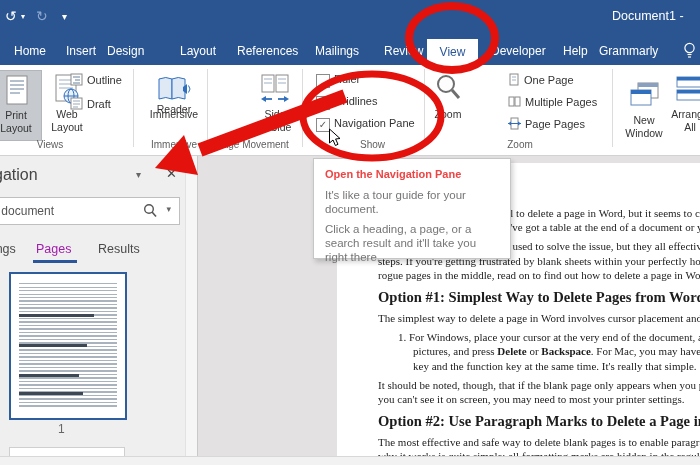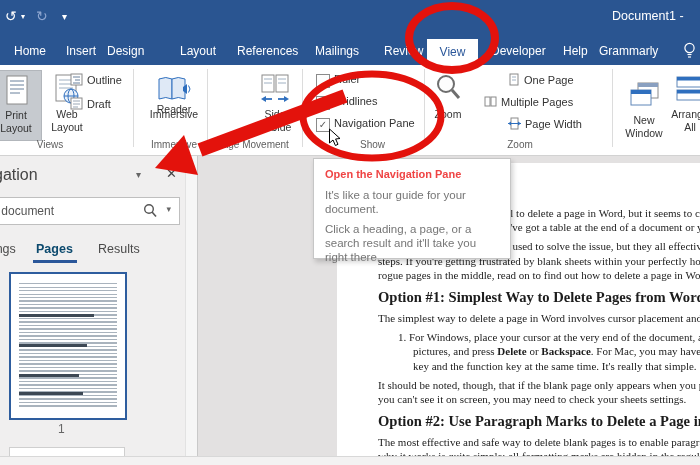--- a/index.html
+++ b/index.html
@@ -33,21 +33,21 @@
   
   #navpane{left:0;top:156px;width:197px;height:300px;background:#f0efef;border-right:1px solid #c9c9c9;overflow:hidden}
   #nav-title{left:-38px;top:10px;font-size:16px;color:#454545}
   #nav-caret{left:136px;top:13px;font-size:10px;color:#666}
   #nav-close{left:166px;top:10px;font-size:13px;color:#444}
   #nav-search{left:-48px;top:41px;width:226px;height:26px;background:#fff;border:1px solid #bfbfbf}
   #nav-search .ph{position:absolute;left:7px;top:6px;font-size:12px;color:#555;white-space:nowrap}
   #nav-search .mag{position:absolute;right:22px;top:5px}
   #nav-search .sc{position:absolute;right:8px;top:6px;font-size:9px;color:#666}
   .ntab{top:86px;font-size:12.5px;color:#4a4a4a;white-space:nowrap}
-  .ntab.active{color:#0c4a6e;font-weight:bold}
+  .ntab.active{color:#a21caf;font-weight:normal}
   #ptab-underline{left:33px;top:104px;width:44px;height:3px;background:#2b579a}
   #thumb1{left:9px;top:116px;width:114px;height:144px;background:#fff;border:2px solid #2e5d9e}
   #thumb1 .tl{position:absolute;left:8px;right:8px;top:9px;bottom:9px;
      background:repeating-linear-gradient(to bottom,#a9b3bd 0,#a9b3bd 1.2px,transparent 1.2px,transparent 3.5px)}
   .hbar{position:absolute;left:8px;height:2.6px;background:#3d4854}
   #pg1{left:58px;top:266px;font-size:12px;color:#666}
   #thumb2{left:9px;top:291px;width:114px;height:20px;background:#fff;border:1px solid #cfcfcf}
   #nav-scroll{left:185px;top:0;width:12px;height:300px;background:#f6f6f6;border-left:1px solid #e2e2e2}
 
   
@@ -214,33 +214,33 @@
     </div>
     <div class="abs smallrow" style="left:508px;top:8px">
       <svg width="12" height="13">
         <rect x="2" y="1" width="8" height="11" fill="#fff" stroke="#8a8a8a"></rect>
         <g stroke="#9fb0c2">
             <line x1="4" y1="4" x2="8" y2="4"></line>
             <line x1="4" y1="7" x2="8" y2="7"></line>
           </g>
       </svg><span>One Page</span>
     </div>
-    <div class="abs smallrow" style="left:484px;top:30px">
+    <div class="abs smallrow" style="left:508px;top:30px">
       <svg width="13" height="13">
         <rect x="1" y="2" width="5" height="9" fill="#fff" stroke="#8a8a8a"></rect>
         <rect x="7" y="2" width="5" height="9" fill="#fff" stroke="#8a8a8a"></rect>
       </svg><span>Multiple Pages</span>
     </div>
     <div class="abs smallrow" style="left:508px;top:52px">
       <svg width="13" height="13">
         <rect x="3" y="1" width="7" height="11" fill="#fff" stroke="#8a8a8a"></rect>
         <line x1="0" y1="6.5" x2="13" y2="6.5" stroke="#2f6fbe"></line>
         <polygon points="0,6.5 3,4.5 3,8.5" fill="#2f6fbe"></polygon>
           <polygon points="13,6.5 10,4.5 10,8.5" fill="#2f6fbe"></polygon>
-      </svg><span>Page Width</span>
+      </svg><span>Page Pages</span>
     </div>
     <div class="abs glabel" style="left:480px;width:80px">Zoom</div>
     <div class="abs rsep" style="left:612px"></div>
 
     <div class="abs rbtn" style="left:622px;top:11px;width:44px;height:69px">
       <svg class="abs" style="left:8px;top:6px" width="30" height="26">
         <rect x="8" y="1" width="20" height="15" fill="#fff" stroke="#8a8a8a"></rect>
           <rect x="8" y="1" width="20" height="4" fill="#8aa0c0"></rect>
         <rect x="1" y="8" width="20" height="15" fill="#fff" stroke="#5f86b8"></rect>
           <rect x="1" y="8" width="20" height="4" fill="#2f6fbe"></rect>
@@ -307,21 +307,21 @@
         <div class="para body">
           <div class="dline first"><span>The simplest way to delete a page in Word involves cursor placement and the delete button.</span></div>
         </div>
         <div class="para list">
           <div class="dline first"><span>1.   For Windows, place your cursor at the very end of the document, after any full stops, tables or</span></div>
           <div class="dline"><span>pictures, and press </span><span class="b">Delete</span><span> or </span><span class="b">Backspace</span><span>. For Mac, you may have to press the fn</span></div>
           <div class="dline"><span>key and the function key at the same time. It's really that simple.</span></div>
         </div>
         <div class="para body">
           <div class="dline first"><span>It should be noted, though, that if the blank page only appears when you print the document and</span></div>
-          <div class="dline"><span>you can't see it on screen, you may need to check your sheets settings.</span></div>
+          <div class="dline"><span>you can't see it on screen, you may need to most your printer settings.</span></div>
         </div>
         <div class="para heading">
           <div class="dline first"><span>Option #2: Use Paragraph Marks to Delete a Page in Word</span></div>
         </div>
         <div class="para body">
           <div class="dline first"><span>The most effective and safe way to delete blank pages is to enable paragraph marks. The reason</span></div>
           <div class="dline"><span>why it works is quite simple: all formatting marks are hidden in the regular view of a document.</span></div>
         </div>
       </div>
   </div>

